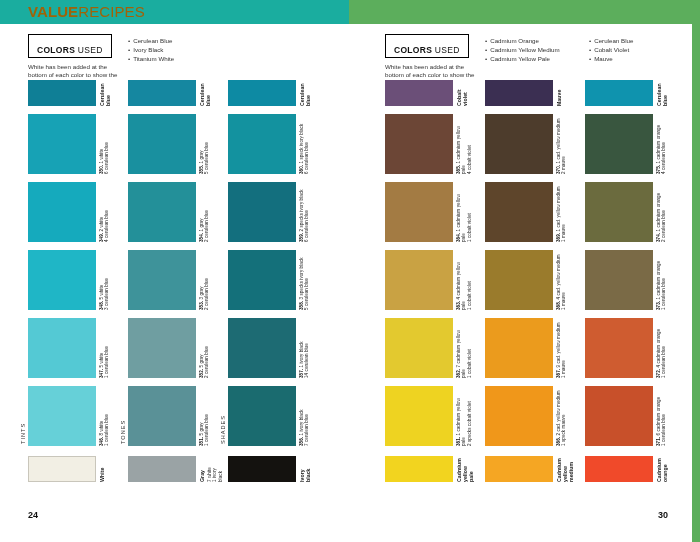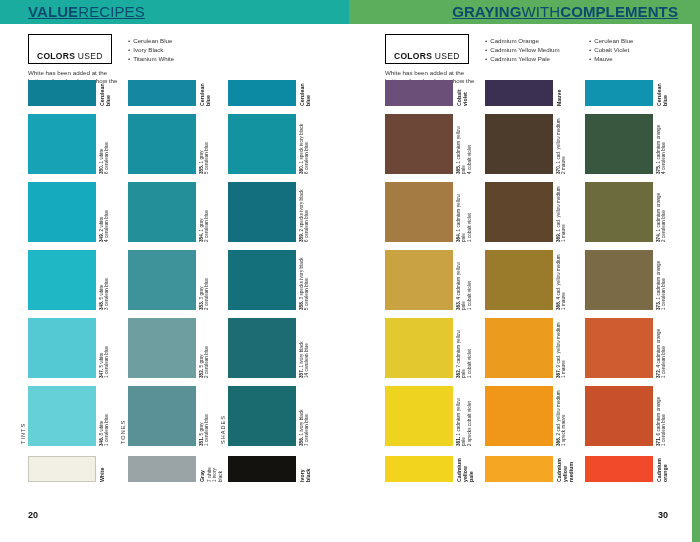--- a/index.html
+++ b/index.html
@@ -12,38 +12,38 @@
   .spread{position:relative;width:700px;height:542px;}
 
   
   .band{position:absolute;top:0;height:24px;}
   .band-left{left:0;width:349px;background:#1aad9f;}
   .band-right{left:349px;width:343px;background:#5cae5c;}
   .edge-strip{position:absolute;top:0;right:0;width:8px;height:542px;background:#5cae5c;}
 
   .band-title{
     position:absolute;top:3px;
-    font-size:15px;letter-spacing:.1px;color:#0c4a6e;
-    white-space:nowrap;line-height:18px;text-decoration:underline;
+    font-size:15px;letter-spacing:.1px;color:#a16207;
+    white-space:nowrap;line-height:18px;
   }
   .band-title.left{left:28px;}
   .band-title.right{right:22px;}
   .band-title b{font-weight:bold;}
   .band-title span{font-weight:normal;}
 
   
   .page{position:absolute;top:24px;height:518px;}
   .page-left{left:0;width:349px;}
   .page-right{left:349px;width:343px;}
 
   
   .cu-wrap{position:absolute;top:10px;}
   .cu-box{
     display:inline-block;border:1.2px solid #000;
-    padding:16px 8px 2px 8px;font-size:8.5px;letter-spacing:.3px;
+    padding:10px 8px 2px 8px;font-size:8.5px;letter-spacing:.3px;
     color:#111;white-space:nowrap;
   }
   .cu-box b{font-weight:bold;}
   .cu-note{
     margin-top:5px;font-size:6.2px;line-height:7.6px;color:#333;
     width:96px;
   }
   .cu-list{position:absolute;top:12px;font-size:6.2px;line-height:9.2px;color:#333;}
   .cu-list div{white-space:nowrap;}
   .cu-list div::before{content:"\2022";margin-right:3px;}
@@ -80,23 +80,20 @@
 
 <div class="spread">
 
   <div class="band band-left"></div>
   <div class="band band-right"></div>
   <div class="edge-strip"></div>
 
   <div class="band-title left">
     <b>VALUE</b><span>RECIPES</span>
   </div>
-  <div class="band-title right">
-    <b>GRAYING</b><span>WITH</span><b>COMPLEMENTS</b>
-  </div>
 
   <div class="page page-left">
 
     <div class="cu-wrap" style="left:28px;">
       <div class="cu-box">
         <b>COLORS</b>
         <span>USED</span>
       </div>
       <div class="cu-note">White has been added at the bottom of each color to show the tint of the color.</div>
     </div>
@@ -216,21 +213,21 @@
           </div>
           <div class="cell" style="left: 0px; top: 376px; width: 94px; height: 26px;">
             <div class="sw" style="width:68px;height:26px;background:#14120f;"></div>
             <div class="lbl name" style="left: 71px; top: 0px; height: 26px;">Ivory
 black</div>
           </div>
           <div class="grp" style="left: -8px; top: 302px; height: 62px;">SHADES</div>
         </div>
       </div>
 
-    <div class="pagenum" style="left:28px;">20</div>
+    <div class="pagenum" style="left:28px;">24</div>
   </div>
 
   <div class="page page-right">
 
     <div class="cu-wrap" style="left:36px;">
       <div class="cu-box">
         <b>COLORS</b>
         <span>USED</span>
       </div>
       <div class="cu-note">White has been added at the bottom of each color to show the tint of the color.</div>

